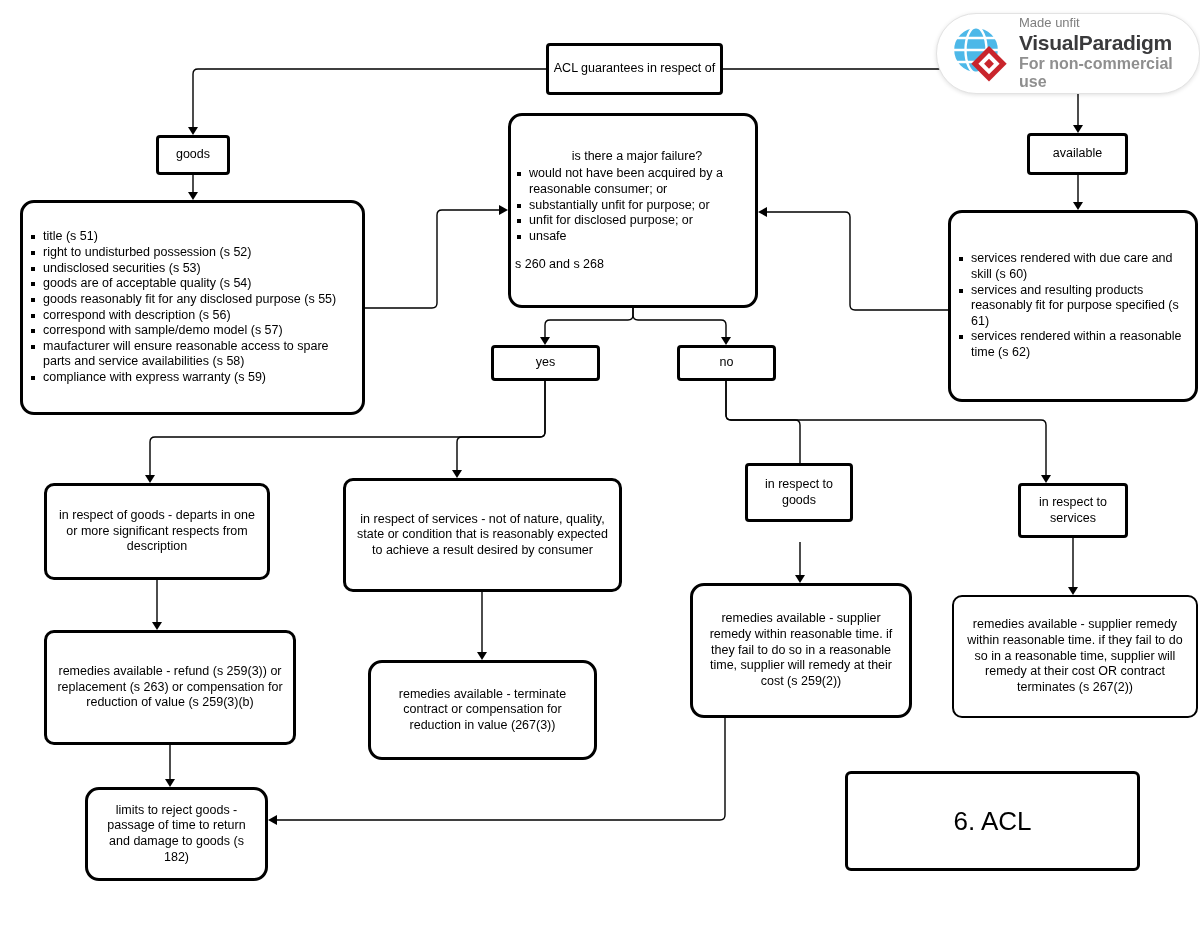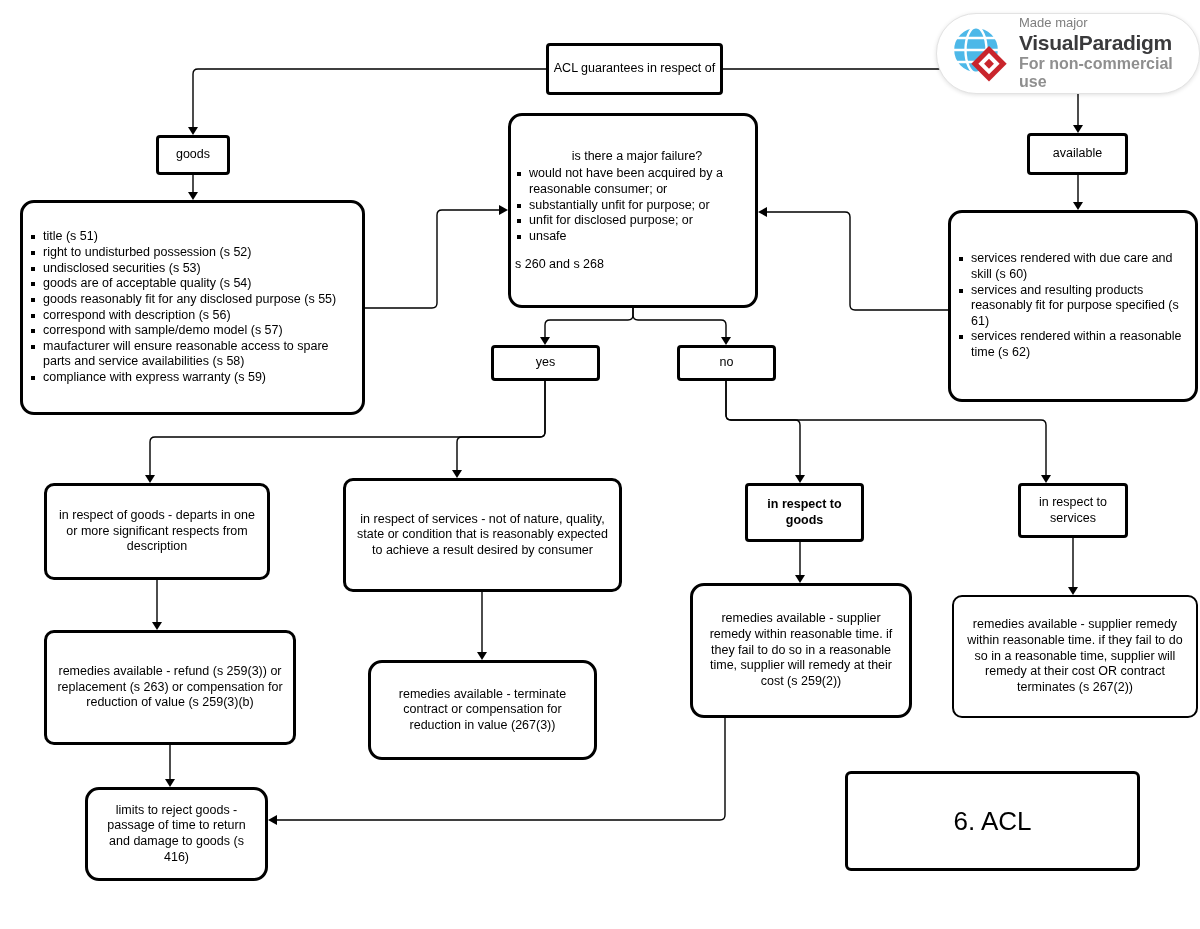--- a/index.html
+++ b/index.html
@@ -30,21 +30,21 @@
   .b-root{left:546px;top:43px;width:177px;height:52px;}
   .b-goods{left:156px;top:135px;width:74px;height:40px;}
   .b-services{left:1027px;top:133px;width:101px;height:42px;}
   .b-goodslist{left:20px;top:200px;width:345px;height:215px;}
   .b-majorfail{left:508px;top:113px;width:250px;height:195px;padding:8px 8px 8px 4px;}
   .b-serviceslist{left:948px;top:210px;width:250px;height:192px;}
   .b-yes{left:491px;top:345px;width:109px;height:36px;}
   .b-no{left:677px;top:345px;width:99px;height:36px;}
   .b-majorgoods{left:44px;top:483px;width:226px;height:97px;padding:6px 10px;}
   .b-majorservices{left:343px;top:478px;width:279px;height:114px;padding:6px 10px;}
-  .b-minorgoods{left:745px;top:483px;width:119px;height:59px;font-weight:bold;}
+  .b-minorgoods{left:745px;top:463px;width:108px;height:59px;}
   .b-minorservices{left:1018px;top:483px;width:110px;height:55px;}
   .b-remmajorgoods{left:44px;top:630px;width:252px;height:115px;padding:6px 8px;}
   .b-remmajorservices{left:368px;top:660px;width:229px;height:100px;padding:6px 10px;}
   .b-remminorgoods{left:690px;top:583px;width:222px;height:135px;padding:6px 8px;}
   .b-remminorservices{left:952px;top:595px;width:246px;height:123px;padding:6px 8px;}
   .b-limits{left:85px;top:787px;width:183px;height:94px;padding:6px 14px;}
   .b-acl{left:845px;top:771px;width:295px;height:100px;border-radius:6px;font-size:26px;}
   
   .badge{
     position:absolute;left:936px;top:13px;width:262px;height:79px;background:#fff;
@@ -189,40 +189,40 @@
   <div class="node b-minorservices sharp">in respect to services</div>
 
   <div class="node b-remmajorgoods r10">remedies available - refund (s 259(3)) or replacement (s 263) or compensation for reduction of value (s 259(3)(b)</div>
 
   <div class="node b-remmajorservices round">remedies available - terminate contract or compensation for reduction in value (267(3))</div>
 
   <div class="node b-remminorgoods round">remedies available - supplier remedy within reasonable time. if they fail to do so in a reasonable time, supplier will remedy at their cost (s 259(2))</div>
 
   <div class="node b-remminorservices r10 bw2">remedies available - supplier remedy within reasonable time. if they fail to do so in a reasonable time, supplier will remedy at their cost OR contract terminates (s 267(2))</div>
 
-  <div class="node b-limits round">limits to reject goods - passage of time to return and damage to goods (s 416)</div>
+  <div class="node b-limits round">limits to reject goods - passage of time to return and damage to goods (s 182)</div>
 
   <div class="node b-acl">6. ACL</div>
 
   <div class="badge">
     <svg class="globe" viewBox="0 0 62 62">
       <circle cx="27" cy="27" r="23" fill="#4db8e8"></circle>
       <g stroke="#ffffff" stroke-width="2.4" fill="none">
         <circle cx="27" cy="27" r="23"></circle>
         <ellipse cx="27" cy="27" rx="10.5" ry="23"></ellipse>
         <line x1="4" y1="27" x2="50" y2="27"></line>
         <line x1="7" y1="15" x2="47" y2="15"></line>
         <line x1="7" y1="39" x2="47" y2="39"></line>
       </g>
       <g transform="rotate(45 40 40)">
         <rect x="28" y="28" width="25" height="25" fill="#c9252c"></rect>
         <rect x="33" y="33" width="15" height="15" fill="#ffffff"></rect>
         <rect x="37" y="37" width="7" height="7" fill="#c9252c"></rect>
       </g>
     </svg>
     <div class="txt">
-      <span class="made">Made major</span>
+      <span class="made">Made unfit</span>
       <span class="brand"><span>Visual</span><span>Paradigm</span></span>
       <span class="lic">For non-commercial use</span>
     </div>
   </div>
 
 </div>
 
 </body></html>

